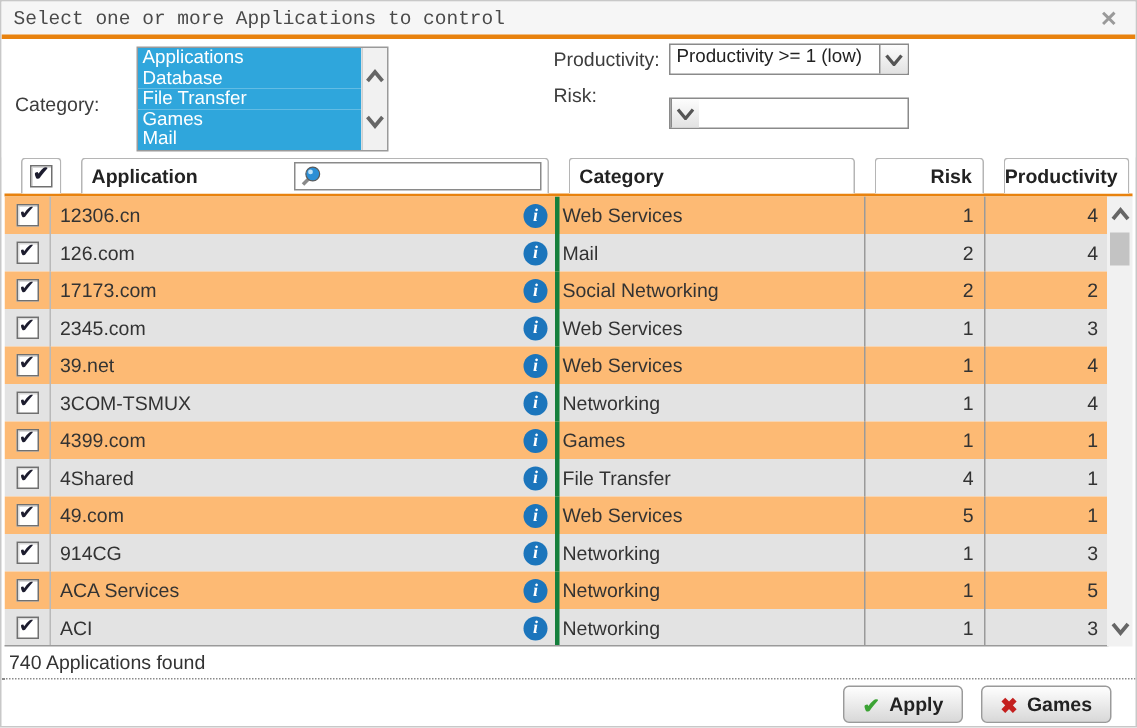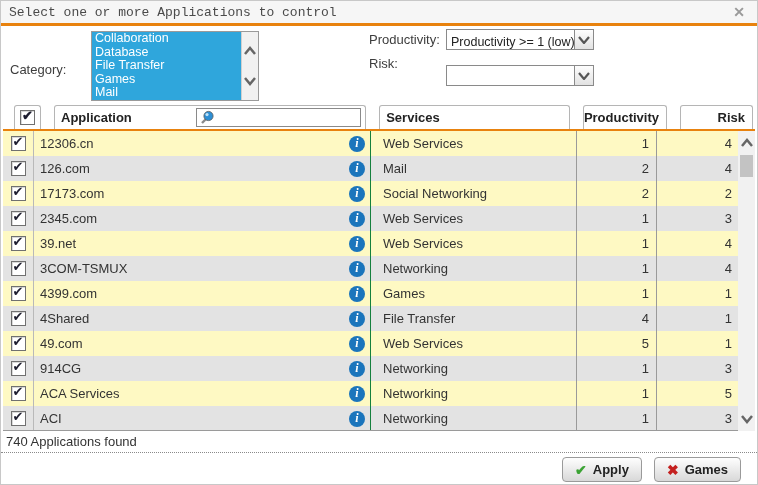--- a/index.html
+++ b/index.html
@@ -15,45 +15,45 @@
   .filters { position:absolute; top:25px; left:0; right:0; height:79px; background:#fff; }
   .lbl { color:#3d3d3d; }
   .cat-label { position:absolute; left:9px; top:8px;margin-top:28px; }
   .listbox { position:absolute; left:90px; top:5px; width:168px; height:70px; border:1px solid #9a9a9a; background:#fff; display:flex; }
   .list-items { flex:1; overflow:hidden; }
   .list-item { background:#2fa6dc; color:#fff; padding:0 3px; height:13.6px; line-height:13.5px; font-size:12.5px; white-space:nowrap; }
   .list-scroll { width:17px; background:#f1f1f1; border-left:1px solid #cfcfcf; position:relative; }
   .list-scroll svg { position:absolute; left:1px; }
   .prod-label { position:absolute; left:368px; top:6px; }
   .risk-label { position:absolute; left:368px; top:30px; }
-  .select { position:absolute; left:445px; width:148px; height:21px; border:1px solid #8a8a8a; background:#fff; display:flex; align-items:flex-end; cursor:pointer; }
+  .select { position:absolute; left:445px; width:160px; height:21px; border:1px solid #8a8a8a; background:#fff; display:flex; align-items:flex-start; cursor:pointer; }
   .select.prod { top:3px; } .select.risk { top:39px;flex-direction:column; }
   .select .sel-text { flex:1; padding:0 4px; font-size:12.5px; color:#222; white-space:nowrap; overflow:hidden; }
   .select .sel-arrow { width:19px; height:19px; border-left:1px solid #8a8a8a; background:linear-gradient(#fdfdfd,#e2e2e2); display:flex; align-items:center; justify-content:center; }
 
   
   .thead { position:absolute; top:104px; left:2px; right:2px; height:26px; border-bottom:2px solid #e8820e; display:flex; align-items:flex-end; }
   .hcell { background:#fff; border:1px solid #b5b5b5; border-bottom:none; border-radius:3px 3px 0 0; height:24px; display:flex; align-items:center; margin-right:2px; font-weight:bold; color:#222;margin-left:11px; }
   .hcell.cb { width:29px; justify-content:center; }
   .hcell.app { width:336px; padding-left:6px; }
   .hcell.cat { width:205px; padding-left:6px; }
   .hcell.risk { width:78px; justify-content:flex-end; padding-right:7px; }
   .hcell.prodv { width:90px; justify-content:flex-end; padding-right:7px; }
   .searchwrap { margin-left:auto; margin-right:4px; position:relative; }
   .searchwrap input { width:165px; height:19px; border:1px solid #8a8a8a; padding:0 4px 0 22px; font-family:"Liberation Sans",sans-serif; font-size:12px; }
   .searchwrap svg { position:absolute; left:3px; top:2px; }
 
   
   .tbody { position:absolute; top:130px; left:2px; width:736px; height:300px; border-bottom:1px solid #9a9a9a; overflow:hidden; }
   .row { display:flex; height:25px; align-items:center; }
-  .row.base { background:#fef9c3; }
+  .row.base { background:#fdba74; }
   .row.alt { background:#e3e3e3; }
   .cell-cb { flex:0 0 31px; display:flex; justify-content:center; align-items:center; align-self:stretch; border-right:1px solid #b9b9b9; }
   .cell-app { flex:0 0 336px; align-self:stretch; display:flex; align-items:center; padding-left:6px; }
-  .cell-cat { flex:0 0 206px; align-self:stretch; display:flex; align-items:center; padding-left:12px; border-left:1px solid #15803d; }
+  .cell-cat { flex:0 0 206px; align-self:stretch; display:flex; align-items:center; padding-left:2px; border-left:3px solid #15803d; }
   .cell-risk { flex:0 0 80px; align-self:stretch; display:flex; align-items:center; justify-content:flex-end; padding-right:7px; border-left:1px solid #9a9a9a; }
   .cell-prod { flex:1; align-self:stretch; display:flex; align-items:center; justify-content:flex-end; padding-right:7px; border-left:1px solid #9a9a9a; }
 
   
   .checkbox { width:15px; height:15px; background:#fff; border:1px solid #707070; position:relative; cursor:pointer; box-shadow:inset 1px 1px 0 #d9d9d9; }
   .checkbox::after { content:"✔"; position:absolute; left:1px; top:-3px; font-size:13px; color:#1c1c2e; }
 
   
   .info-icon { margin-left:auto; margin-right:5px; width:16px; height:16px; border-radius:50%; background:#1b75bc; color:#fff; font-family:"Liberation Serif",serif; font-style:italic; font-weight:bold; font-size:12px; display:flex; align-items:center; justify-content:center; flex:0 0 16px; cursor:pointer; }
 
@@ -82,21 +82,21 @@
     <span class="close">✕</span>
   </div>
 
   <div class="filters">
     <span class="lbl cat-label">Category:</span>
 
     <div class="listbox">
       <div class="list-items">
 
           <div class="list-item">
-            <span>Collaboration</span>
+            <span>Applications</span>
           </div>
 
           <div class="list-item">
             <span>Database</span>
           </div>
 
           <div class="list-item">
             <span>File Transfer</span>
           </div>
 
@@ -149,27 +149,27 @@
       <span class="searchwrap">
         <svg width="16" height="16" viewBox="0 0 16 16">
           <line x1="3" y1="13" x2="7" y2="9" stroke="#8a8a8a" stroke-width="2.4"></line>
           <circle cx="9.5" cy="6" r="4.6" fill="#2d8fd5" stroke="#5a5a5a" stroke-width="0.8"></circle>
           <circle cx="8" cy="4.6" r="1.6" fill="#bfe2f7"></circle>
         </svg>
         <input type="text" value="" style="">
       </span>
     </div>
     <div class="hcell cat">
-      <span>Services</span>
+      <span>Category</span>
+    </div>
+    <div class="hcell risk">
+      <span>Risk</span>
     </div>
     <div class="hcell prodv">
       <span>Productivity</span>
-    </div>
-    <div class="hcell risk">
-      <span>Risk</span>
     </div>
   </div>
 
   <div class="tbody">
 
       <div class="row base">
         <div class="cell-cb">
           <span class="checkbox"></span>
         </div>
         <div class="cell-app">

